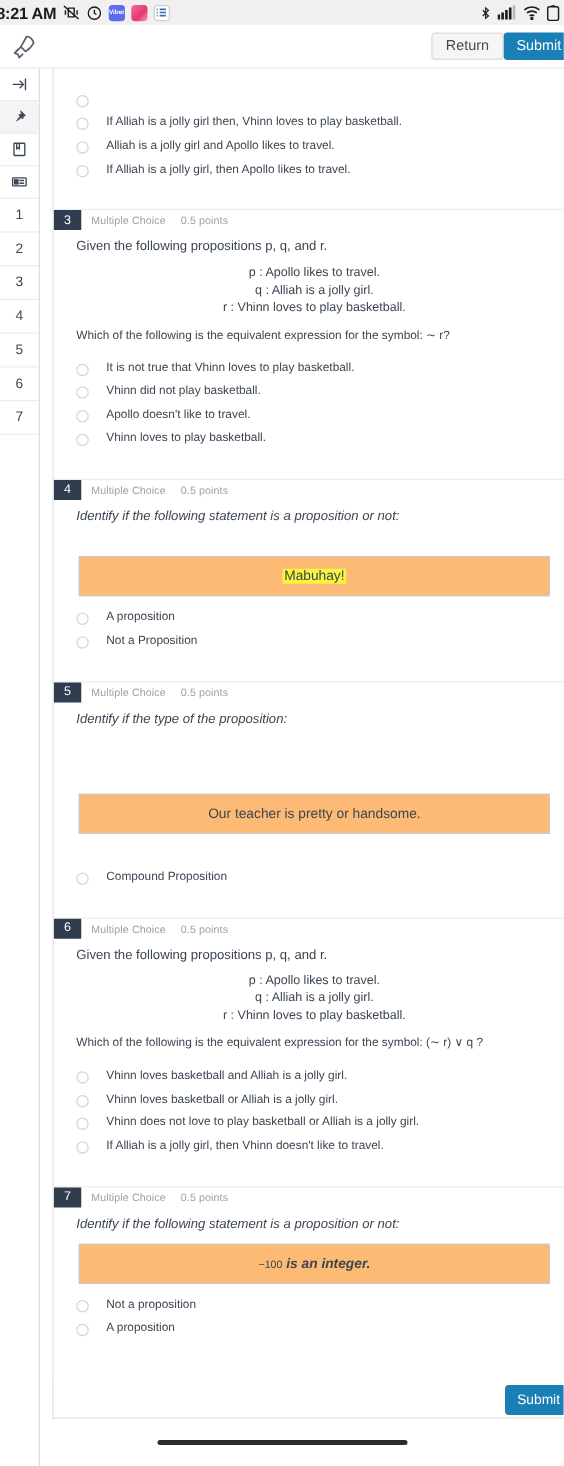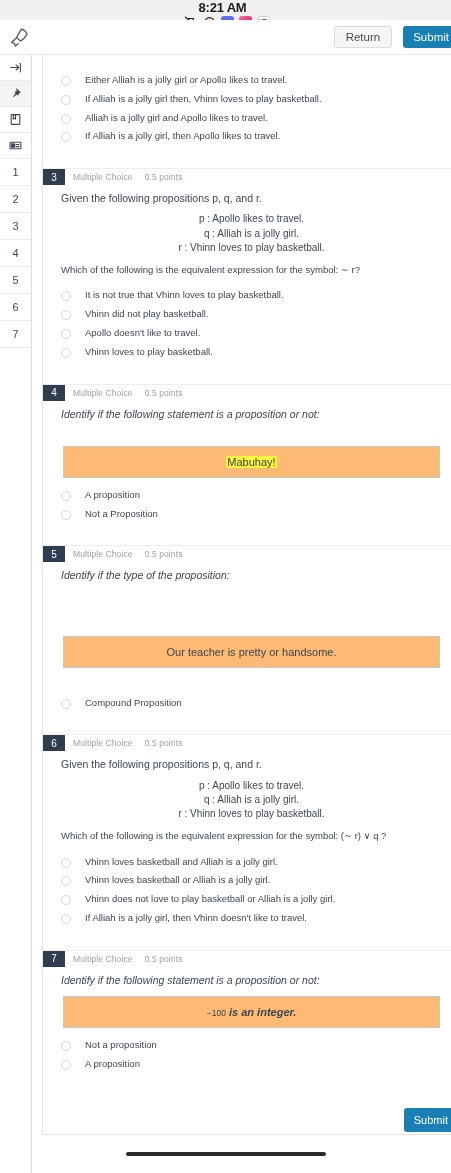--- a/index.html
+++ b/index.html
@@ -14,21 +14,20 @@
 
   
   #status-bar {
     height: 20px;
     background: #f2f0ef;
     display: flex;
     align-items: center;
     padding: 0 3px 0 0;
     color: #1b1b1b;
     overflow: hidden;
-    flex-direction: column;
   }
   #status-clock {
     font-size: 13px;
     font-weight: 600;
     letter-spacing: -0.2px;
     margin-left: -3px;
     white-space: nowrap;
   }
   .status-icons-left {
     display: flex;
@@ -61,21 +60,21 @@
     border-bottom: 1px solid #e6e6e6;
     display: flex;
     align-items: center;
     padding: 0 0 0 8px;
   }
   #rocket-icon { width: 22px; height: 22px; opacity: .85; }
   .header-actions {
     margin-left: auto;
     display: flex;
     align-items: center;
-    gap: 11px;
+    gap: 0;
     padding-right: 0;
   }
   #return-button {
     background: #f5f5f5;
     border: 1px solid #dcdcdc;
     border-radius: 3px;
     color: #4a4a4a;
     font-size: 11.5px;
     padding: 4px 11px;
     cursor: pointer;
@@ -396,21 +395,20 @@
 
   <div id="main-panel">
     <div id="quiz-card">
       <div id="quiz-scroll">
 
         <div class="question-block first">
           <div class="q-body" style="padding-top:10px;">
             <div class="options">
               <div class="option-row">
                 <span class="radio"></span>
-                <span class="option-text">Either Alliah is a jolly girl or Apollo likes to travel.</span>
               </div>
               <div class="option-row">
                 <span class="radio"></span>
                 <span class="option-text">If Alliah is a jolly girl then, Vhinn loves to play basketball.</span>
               </div>
               <div class="option-row">
                 <span class="radio"></span>
                 <span class="option-text">Alliah is a jolly girl and Apollo likes to travel.</span>
               </div>
               <div class="option-row">

